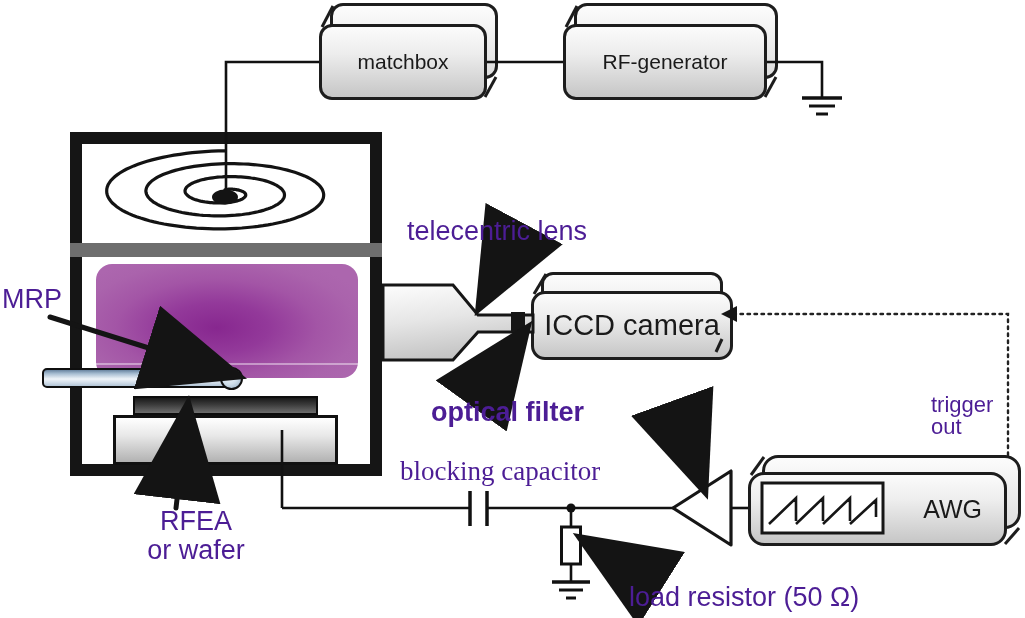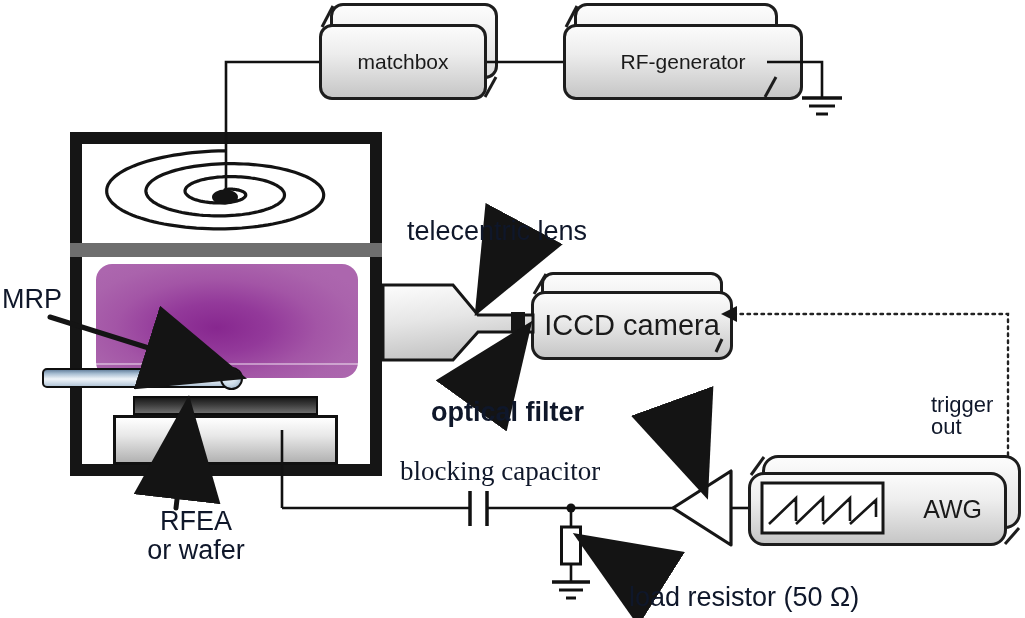--- a/index.html
+++ b/index.html
@@ -39,37 +39,37 @@
   }
   #wafer{
     position:absolute;left:133px;top:396px;width:185px;height:19px;box-sizing:border-box;
     border:2px solid #0d0d0d;background:linear-gradient(180deg,#191919 0%,#3c3c3c 45%,#6e6e6e 100%);
   }
   #pedestal{
     position:absolute;left:113px;top:415px;width:225px;height:50px;box-sizing:border-box;
     border:3px solid #111;background:linear-gradient(180deg,#ffffff 0%,#e8e8e8 40%,#b2b2b2 100%);
   }
   
-  .note{position:absolute;font-size:27px;color:#0f172a;white-space:nowrap;z-index:6;}
+  .note{position:absolute;font-size:27px;color:#4c1d95;white-space:nowrap;z-index:6;}
   .note.small{font-size:22px;line-height:22px;}
   #svg-top{position:absolute;left:0;top:0;z-index:5;pointer-events:none;}
   .z2{z-index:2;} .z3{z-index:3;}
 </style>
 </head>
 <body>
 
 <div id="canvas">
 
   <div class="box-back" style="left:330px;top:3px;width:168px;height:76px;"></div>
   <div class="box-front" style="left:319px;top:24px;width:168px;height:76px;">
     <span class="box-label">matchbox</span>
   </div>
 
   <div class="box-back" style="left:574px;top:3px;width:204px;height:76px;"></div>
-  <div class="box-front" style="left:563px;top:24px;width:240px;height:76px;">
+  <div class="box-front" style="left:563px;top:24px;width:204px;height:76px;">
     <span class="box-label">RF-generator</span>
   </div>
 
   <div class="box-back" style="left:541px;top:272px;width:182px;height:70px;border-radius:12px;"></div>
   <div class="box-front" style="left:531px;top:291px;width:202px;height:69px;border-radius:14px;">
     <span class="box-label" style="font-size:29px;">ICCD camera</span>
   </div>
 
   <div class="box-back" style="left:762px;top:455px;width:259px;height:74px;border-radius:16px;"></div>
   <div class="box-front" style="left:748px;top:472px;width:259px;height:74px;border-radius:16px;justify-content:flex-end;padding-right:22px;">

